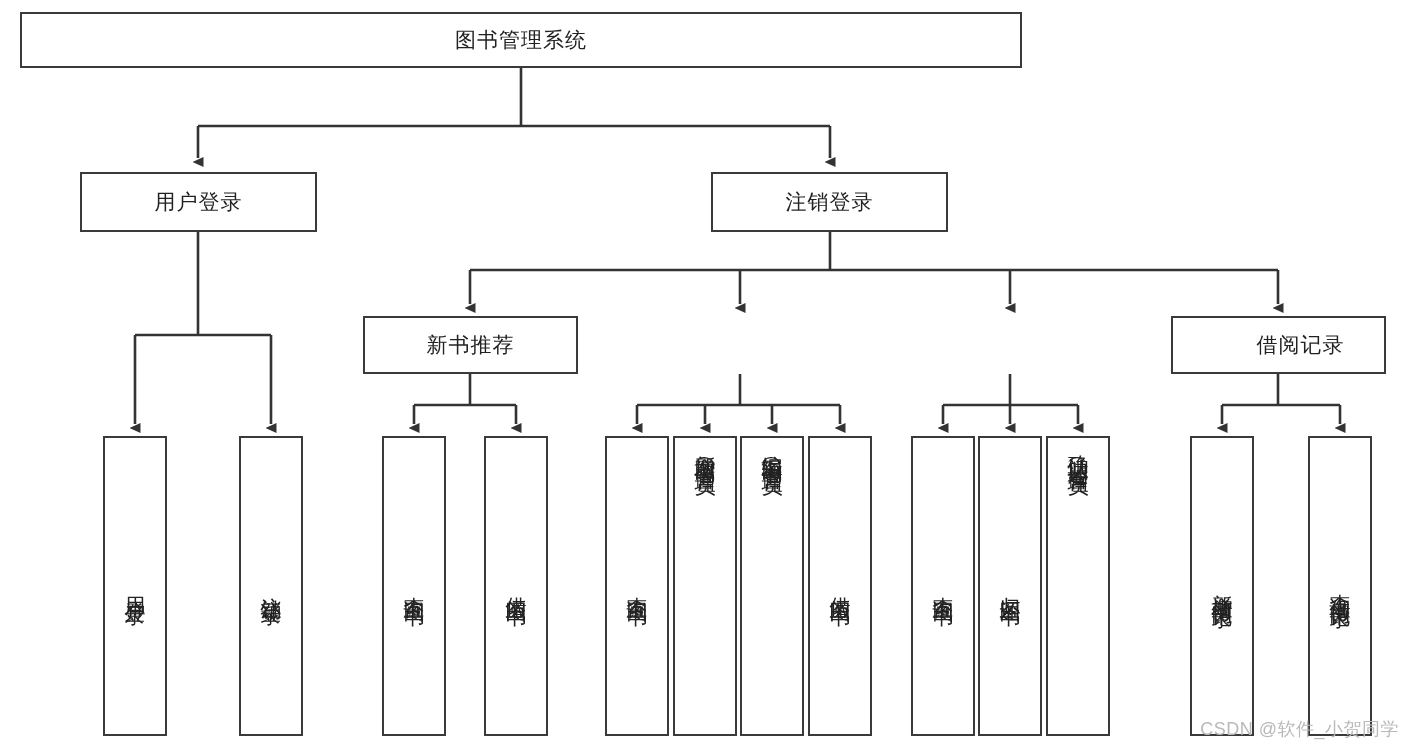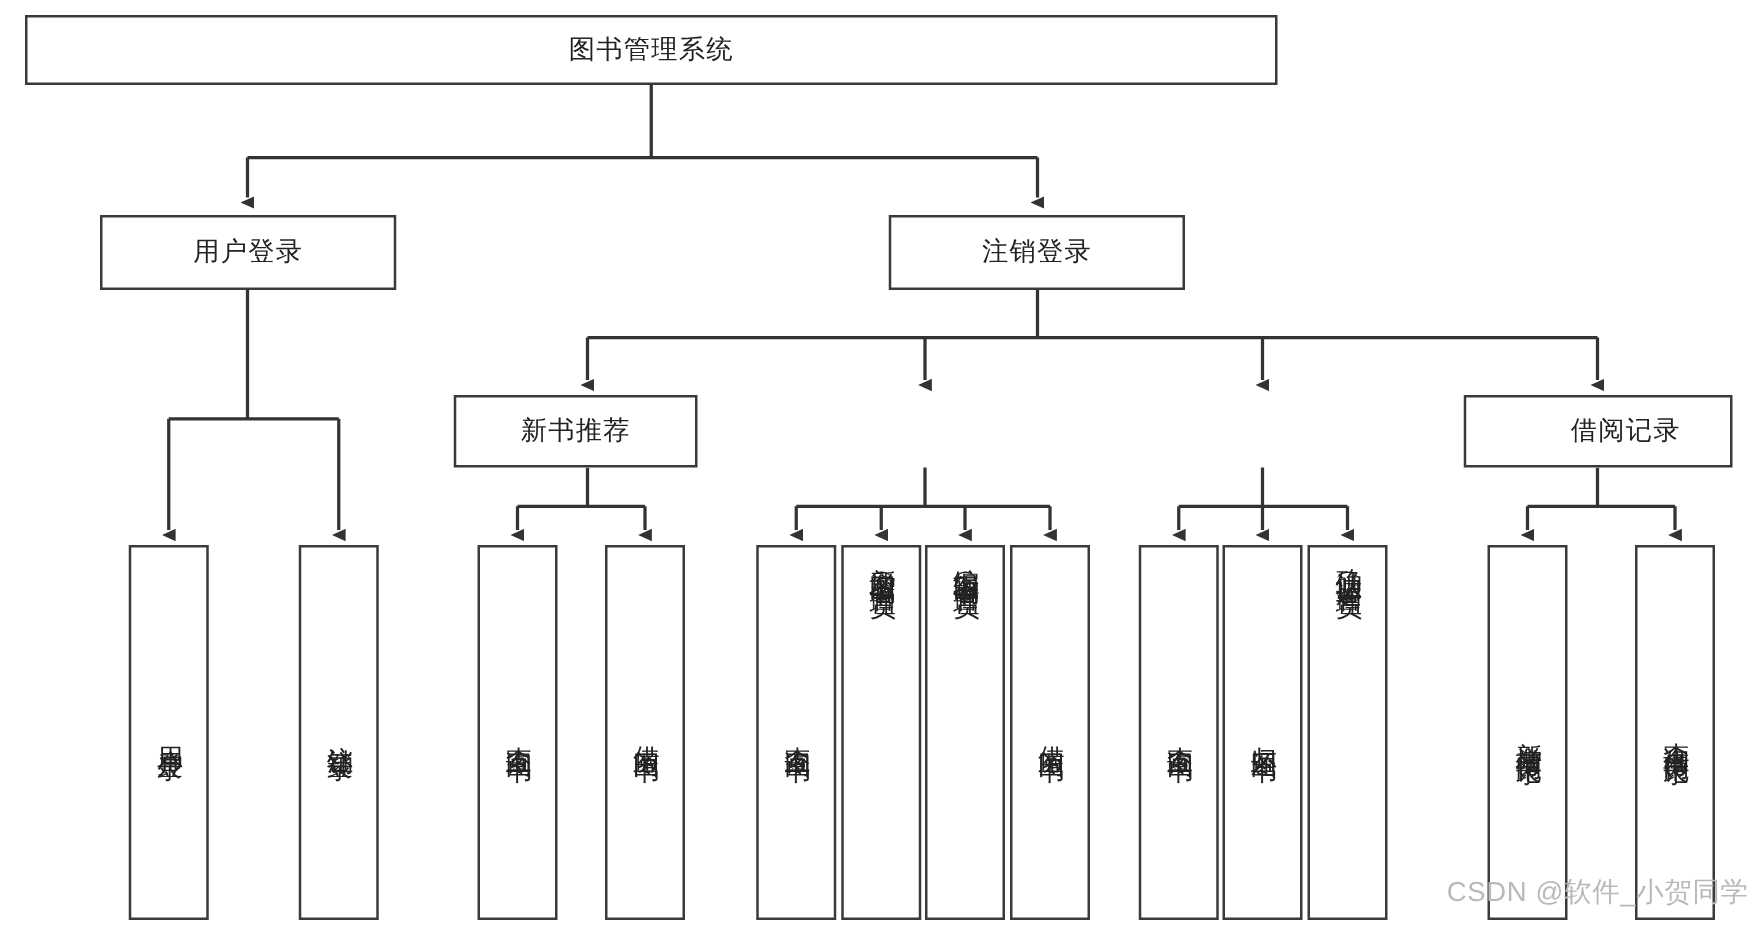--- a/index.html
+++ b/index.html
@@ -56,22 +56,22 @@
     font-size: 21px;
     letter-spacing: 3px;
     display: block;
   }
   .node.vert.centered {
     align-items: center;
   }
   .watermark {
     position: absolute;
     right: 6px;
-    bottom: 18px;
-    font-size: 22px;
+    bottom: 6px;
+    font-size: 18px;
     color: #b9b9b9;
     letter-spacing: 0.5px;
     white-space: nowrap;
   }
 </style>
 </head>
 <body>
 
 <div id="canvas">
 
@@ -129,21 +129,21 @@
     <span class="label">图书管理系统</span>
   </div>
 
   <div class="node horiz" style="left:80px; top:172px; width:237px; height:60px;">
     <span class="label">用户登录</span>
   </div>
   <div class="node horiz" style="left:711px; top:172px; width:237px; height:60px;">
     <span class="label">注销登录</span>
   </div>
 
-  <div class="node horiz" style="left:363px; top:316px; width:195px; height:58px;">
+  <div class="node horiz" style="left:363px; top:316px; width:215px; height:58px;">
     <span class="label">新书推荐</span>
   </div>
   <div class="node horiz" style="left:1171px; top:316px; width:215px; height:58px;padding-left:44px;">
     <span class="label">借阅记录</span>
   </div>
 
   <div class="node vert centered" style="left:103px; top:436px; width:64px; height:300px;">
     <span class="label">用户登录</span>
   </div>
   <div class="node vert centered" style="left:239px; top:436px; width:64px; height:300px;">

